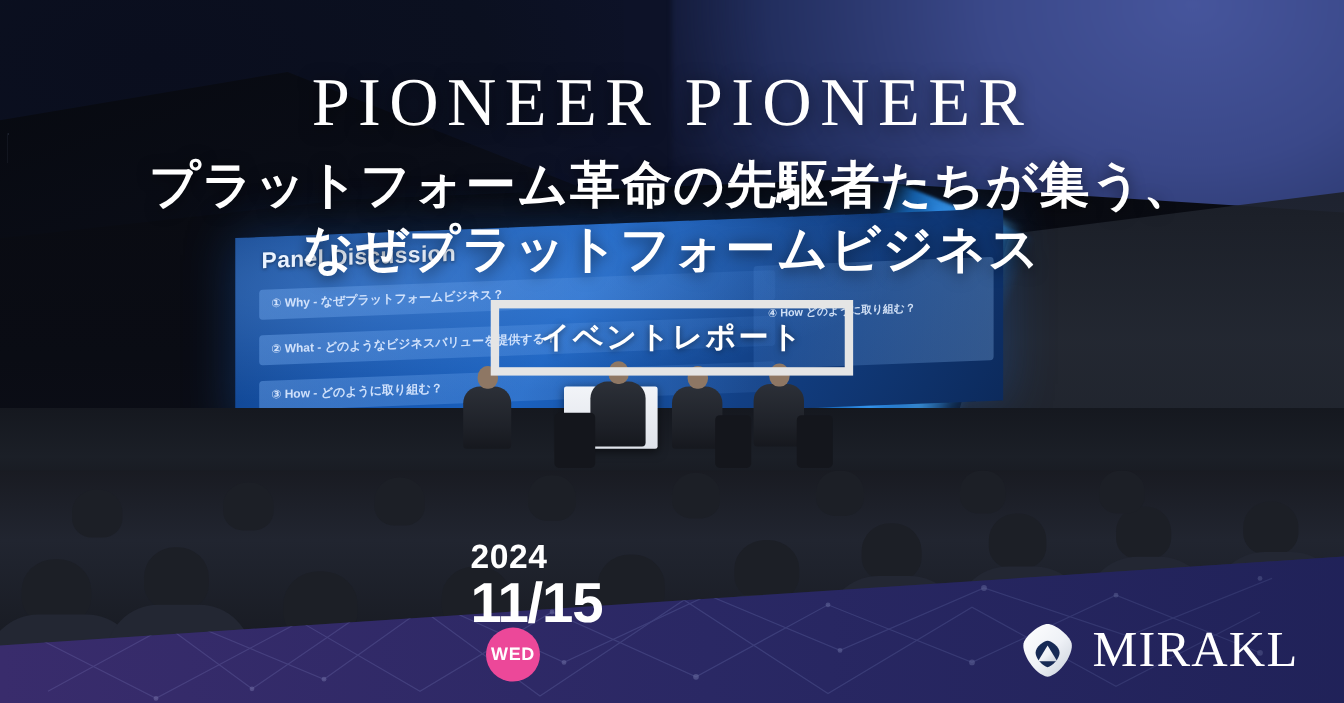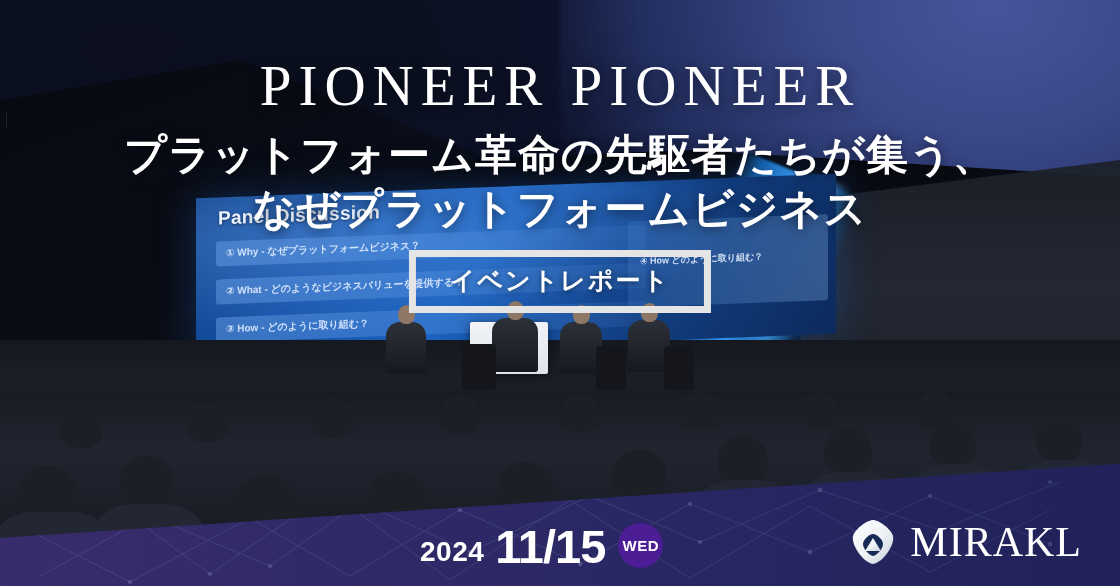--- a/index.html
+++ b/index.html
@@ -309,42 +309,43 @@
     position: absolute; inset: 0;
     opacity: .55;
   }
   .band-shade {
     position: absolute; inset: 0;
     background: linear-gradient(90deg, rgba(90,50,120,.25) 0%, rgba(20,30,80,.18) 55%, rgba(12,22,66,.4) 100%);
   }
 
   .date-row {
     position: absolute;
-    left: 420px; bottom: 18px;
+    left: 392px; bottom: 18px;
     display: flex;
-    align-items: flex-end;
+    align-items: flex-start;
     color: #ffffff;
     white-space: nowrap;
+    flex-direction: column;
   }
   .date-year {
     font-size: 28px;
     font-weight: bold;
     letter-spacing: .5px;
     margin-right: 11px;
   }
   .date-md {
     font-size: 47px;
     font-weight: bold;
     letter-spacing: -1px;
     line-height: .92;
   }
   .dow {
     width: 45px; height: 45px;
     border-radius: 50%;
-    background: #4c1d95;
+    background: #ec4899;
     margin: 0 20px 0 13px;
     display: flex;
     align-items: center;
     justify-content: center;
     font-size: 15px;
     font-weight: bold;
     letter-spacing: .5px;
     color: #ffffff;
   }
   .venue {

